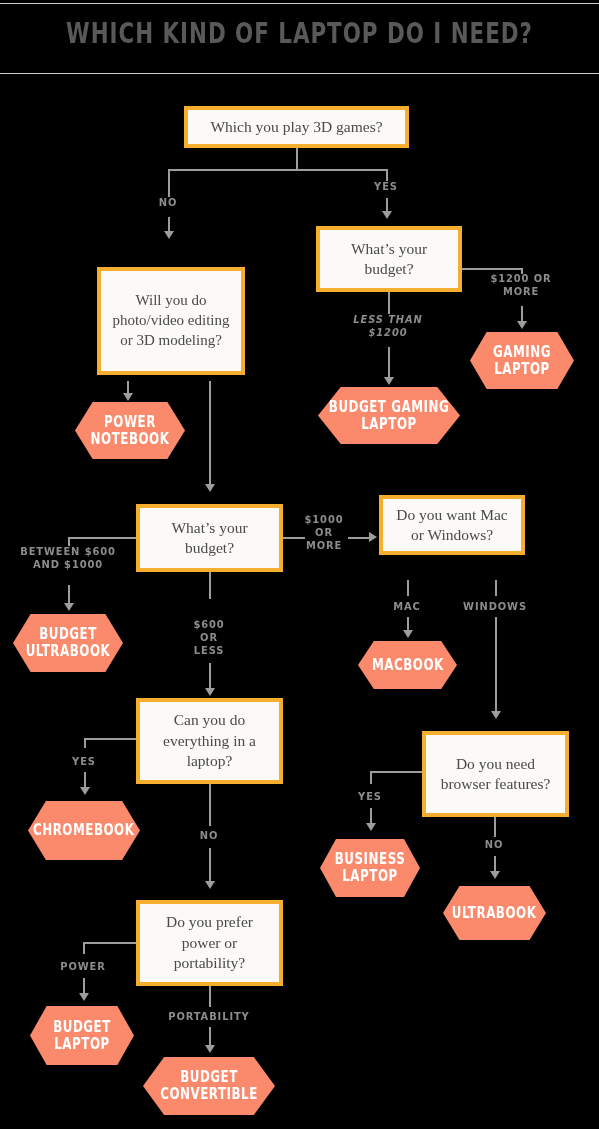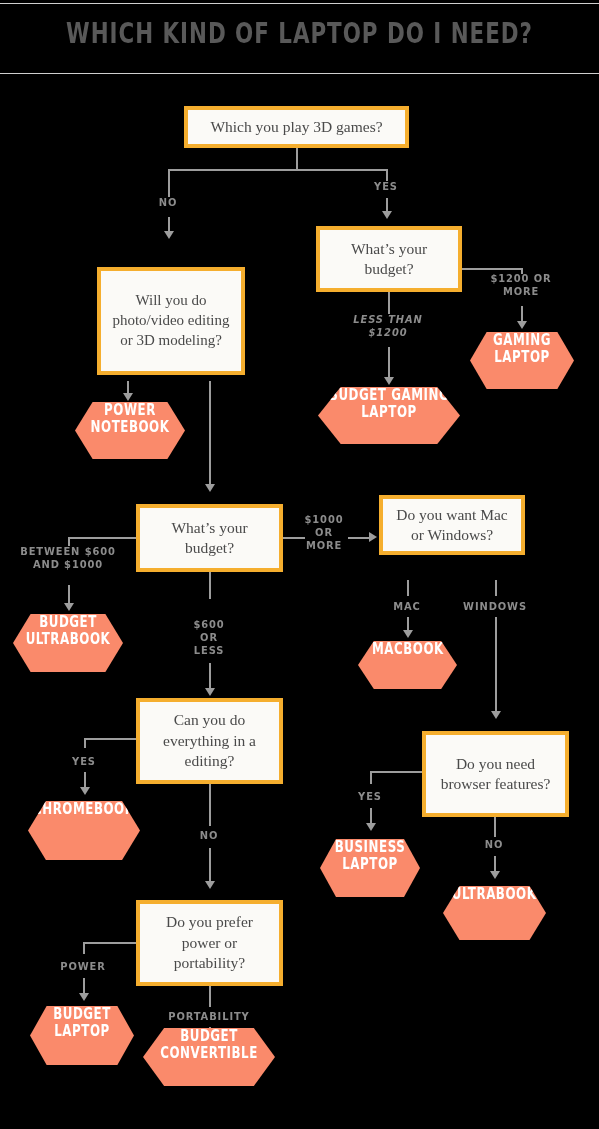--- a/index.html
+++ b/index.html
@@ -64,20 +64,21 @@
   }
   .qbox span { display: block; }
 
   
   .hex {
     position: absolute;
     background: #FA8A6B;
     -webkit-clip-path: polygon(16% 0%, 84% 0%, 100% 50%, 84% 100%, 16% 100%, 0% 50%);
     clip-path: polygon(16% 0%, 84% 0%, 100% 50%, 84% 100%, 16% 100%, 0% 50%);
     display: flex;
+    align-items: center;
     justify-content: center;
     text-align: center;
     color: #FFFFFF;
     font-family: "DejaVu Sans Condensed", "Liberation Sans Narrow", "Liberation Sans", sans-serif;
     font-weight: 700;
     font-size: 15px;
     line-height: 1.12;
     letter-spacing: 0.6px;
     text-transform: uppercase;
   }
@@ -248,21 +249,21 @@
 
 <div class="qbox" style="left:136px; top:504px; width:147px; height:68px;">
   <span>What’s your budget?</span>
 </div>
 
 <div class="qbox" style="left:379px; top:495px; width:146px; height:60px;">
   <span>Do you want Mac or Windows?</span>
 </div>
 
 <div class="qbox" style="left:136px; top:698px; width:147px; height:86px;">
-  <span>Can you do everything in a editing?</span>
+  <span>Can you do everything in a laptop?</span>
 </div>
 
 <div class="qbox" style="left:422px; top:731px; width:147px; height:86px;">
   <span>Do you need browser features?</span>
 </div>
 
 <div class="qbox" style="left:136px; top:900px; width:147px; height:86px;">
   <span>Do you prefer power or portability?</span>
 </div>
 
@@ -295,15 +296,15 @@
 </div>
 
 <div class="hex" style="left:443px; top:886px; width:103px; height:54px;">
   <span>Ultrabook</span>
 </div>
 
 <div class="hex" style="left:30px; top:1006px; width:104px; height:59px;">
   <span>Budget Laptop</span>
 </div>
 
-<div class="hex" style="left:143px; top:1028px; width:132px; height:58px;">
+<div class="hex" style="left:143px; top:1057px; width:132px; height:58px;">
   <span>Budget Convertible</span>
 </div>
 
 </body></html>

